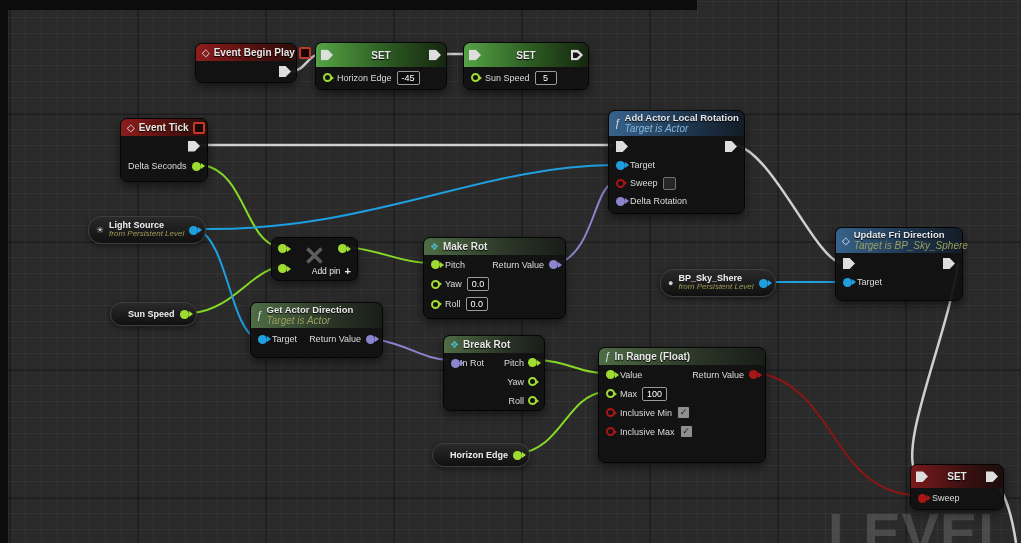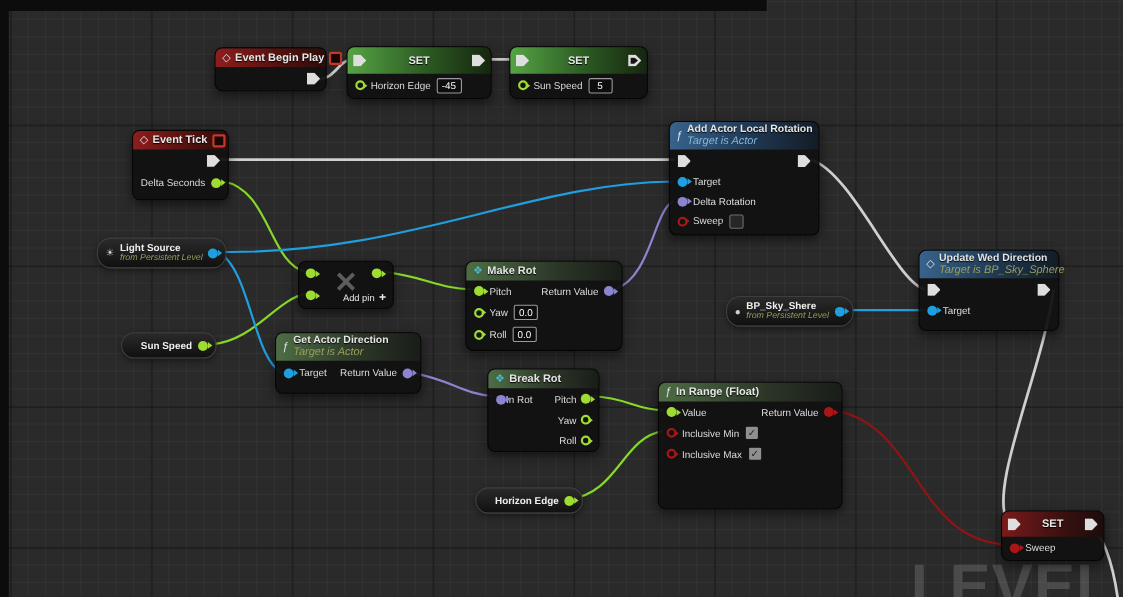--- a/index.html
+++ b/index.html
@@ -166,27 +166,27 @@
     </div>
     <div class="row between" style="height:20px">
       <span class="ep"></span>
       <span class="ep"></span>
     </div>
     <div class="row" style="height:18px">
       <span class="pin solid" style="--c:#1f9fe0"></span>
       <span class="pl">Target</span>
     </div>
     <div class="row" style="height:18px">
-      <span class="pin solid" style="--c:#8b84cf"></span>
-      <span class="pl">Delta Rotation</span>
-    </div>
-    <div class="row" style="height:18px">
       <span class="pin hollow" style="--c:#a81616"></span>
       <span class="pl">Sweep</span>
       <span class="cb empty"></span>
+    </div>
+    <div class="row" style="height:18px">
+      <span class="pin solid" style="--c:#8b84cf"></span>
+      <span class="pl">Delta Rotation</span>
     </div>
   </div>
 
   <div class="pill" style="left:88px;top:216px;height:26px">
     <span class="picon">☀</span>
     <div class="pcol">
       <span class="pt">Light Source</span>
       <span class="ps">from Persistent Level</span>
     </div>
     <span class="pin solid" style="--c:#1f9fe0"></span>
@@ -261,21 +261,21 @@
       <span class="pt">BP_Sky_Shere</span>
       <span class="ps">from Persistent Level</span>
     </div>
     <span class="pin solid" style="--c:#1f9fe0"></span>
   </div>
 
   <div class="node" style="left:835px;top:227px;width:126px;height:72px">
     <div class="nhead h-blue">
       <span class="nicon">◇</span>
       <div class="ht">
-        <span class="t" style="font-size:9.5px">Update Wed Direction</span>
+        <span class="t" style="font-size:9.5px">Update Fri Direction</span>
         <span class="st">Target is BP_Sky_Sphere</span>
       </div>
     </div>
     <div class="row between" style="height:20px">
       <span class="ep"></span>
       <span class="ep"></span>
     </div>
     <div class="row" style="height:18px">
       <span class="pin solid" style="--c:#1f9fe0"></span>
       <span class="pl">Target</span>
@@ -314,20 +314,25 @@
     </div>
     <div class="row between" style="height:19px">
       <span style="display:flex;align-items:center;gap:5px">
         <span class="pin solid" style="--c:#9fdc32"></span>
         <span class="pl">Value</span>
       </span>
       <span class="rg">
         <span class="pl">Return Value</span>
         <span class="pin solid" style="--c:#a81616"></span>
       </span>
+    </div>
+    <div class="row" style="height:19px">
+      <span class="pin hollow" style="--c:#9fdc32"></span>
+      <span class="pl">Max</span>
+      <span class="vbox">100</span>
     </div>
     <div class="row" style="height:19px">
       <span class="pin hollow" style="--c:#a81616"></span>
       <span class="pl">Inclusive Min</span>
       <span class="cb">✓</span>
     </div>
     <div class="row" style="height:19px">
       <span class="pin hollow" style="--c:#a81616"></span>
       <span class="pl">Inclusive Max</span>
       <span class="cb">✓</span>

